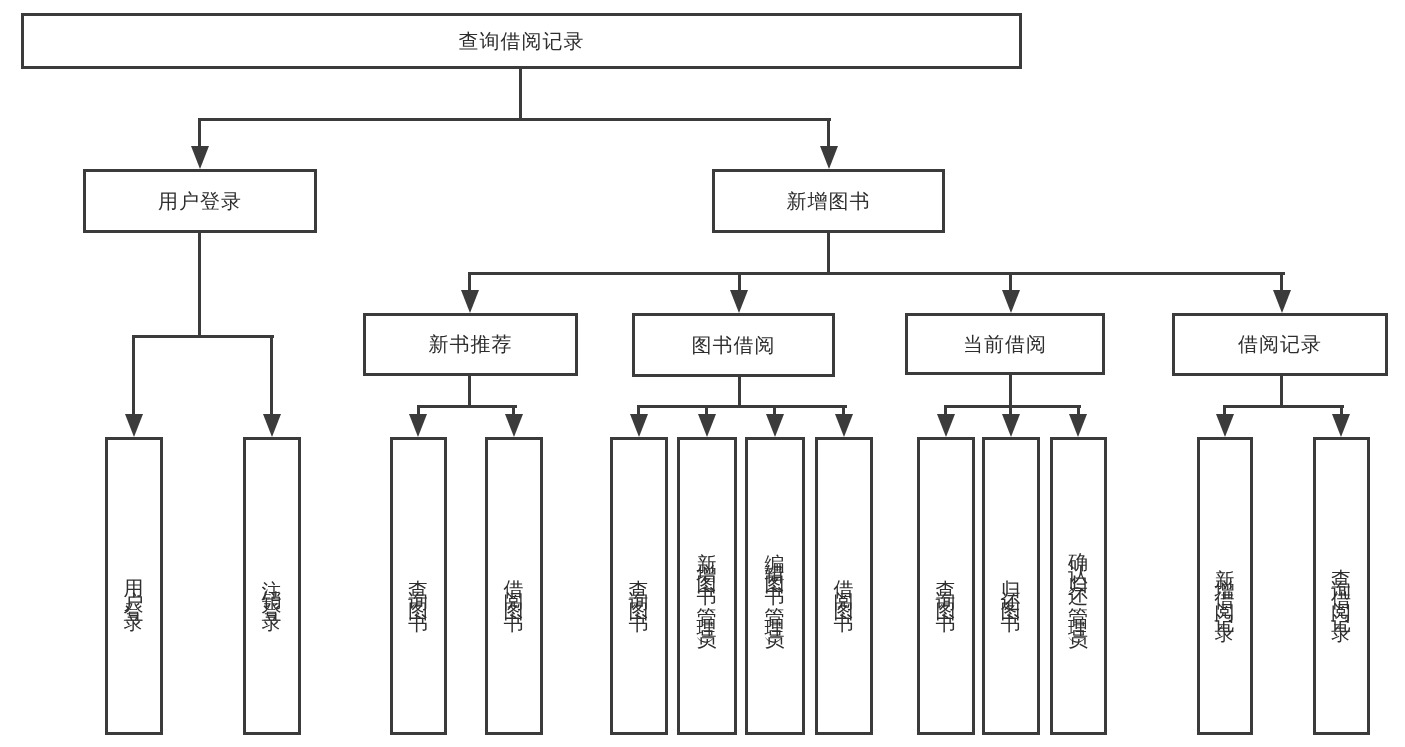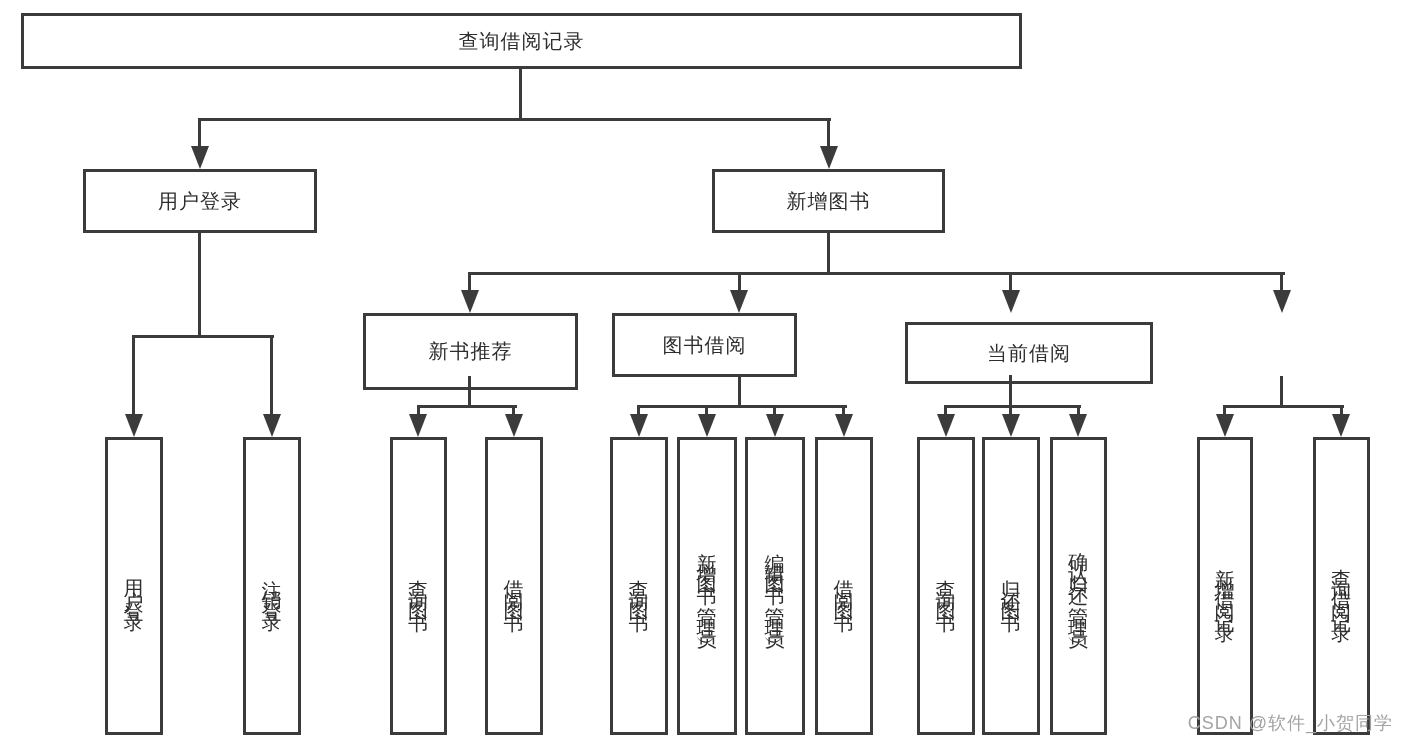--- a/index.html
+++ b/index.html
@@ -63,28 +63,31 @@
   <div class="hline" style="left:468px;top:272px;width:817px"></div>
   <div class="vline" style="left:468px;top:272px;height:22px"></div>
   <div class="ahead" style="left:461px;top:290px"></div>
   <div class="vline" style="left:738px;top:272px;height:22px"></div>
   <div class="ahead" style="left:730px;top:290px"></div>
   <div class="vline" style="left:1009px;top:272px;height:22px"></div>
   <div class="ahead" style="left:1002px;top:290px"></div>
   <div class="vline" style="left:1280px;top:272px;height:22px"></div>
   <div class="ahead" style="left:1273px;top:290px"></div>
 
-  <div class="box" style="left:363px;top:313px;width:215px;height:77px">
+  <div class="box" style="left:363px;top:313px;width:215px;height:63px">
     <span>新书推荐</span>
   </div>
-  <div class="box" style="left:612px;top:313px;width:185px;height:64px">
+  <div class="box" style="left:632px;top:313px;width:203px;height:64px">
     <span>图书借阅</span>
   </div>
-  <div class="box" style="left:905px;top:322px;width:248px;height:62px">
+  <div class="box" style="left:905px;top:313px;width:200px;height:62px">
     <span>当前借阅</span>
+  </div>
+  <div class="box" style="left:1172px;top:313px;width:216px;height:63px">
+    <span>借阅记录</span>
   </div>
 
   <div class="vline" style="left:468px;top:376px;height:32px"></div>
   <div class="hline" style="left:417px;top:405px;width:100px"></div>
   <div class="vline" style="left:417px;top:405px;height:12px"></div>
   <div class="ahead" style="left:409px;top:414px"></div>
   <div class="vline" style="left:512px;top:405px;height:12px"></div>
   <div class="ahead" style="left:505px;top:414px"></div>
 
   <div class="vline" style="left:738px;top:377px;height:31px"></div>
@@ -147,15 +150,14 @@
   <div class="box vbox" style="left:1050px;top:437px;width:57px;height:298px">
     <span>确认归还（管理员）</span>
   </div>
   <div class="box vbox" style="left:1197px;top:437px;width:56px;height:298px">
     <span>新增借阅记录</span>
   </div>
   <div class="box vbox" style="left:1313px;top:437px;width:57px;height:298px">
     <span>查询借阅记录</span>
   </div>
 
-  <div class="watermark">CSDN @软件_小贺同学</div>
 
 </div>
 
 </body></html>

